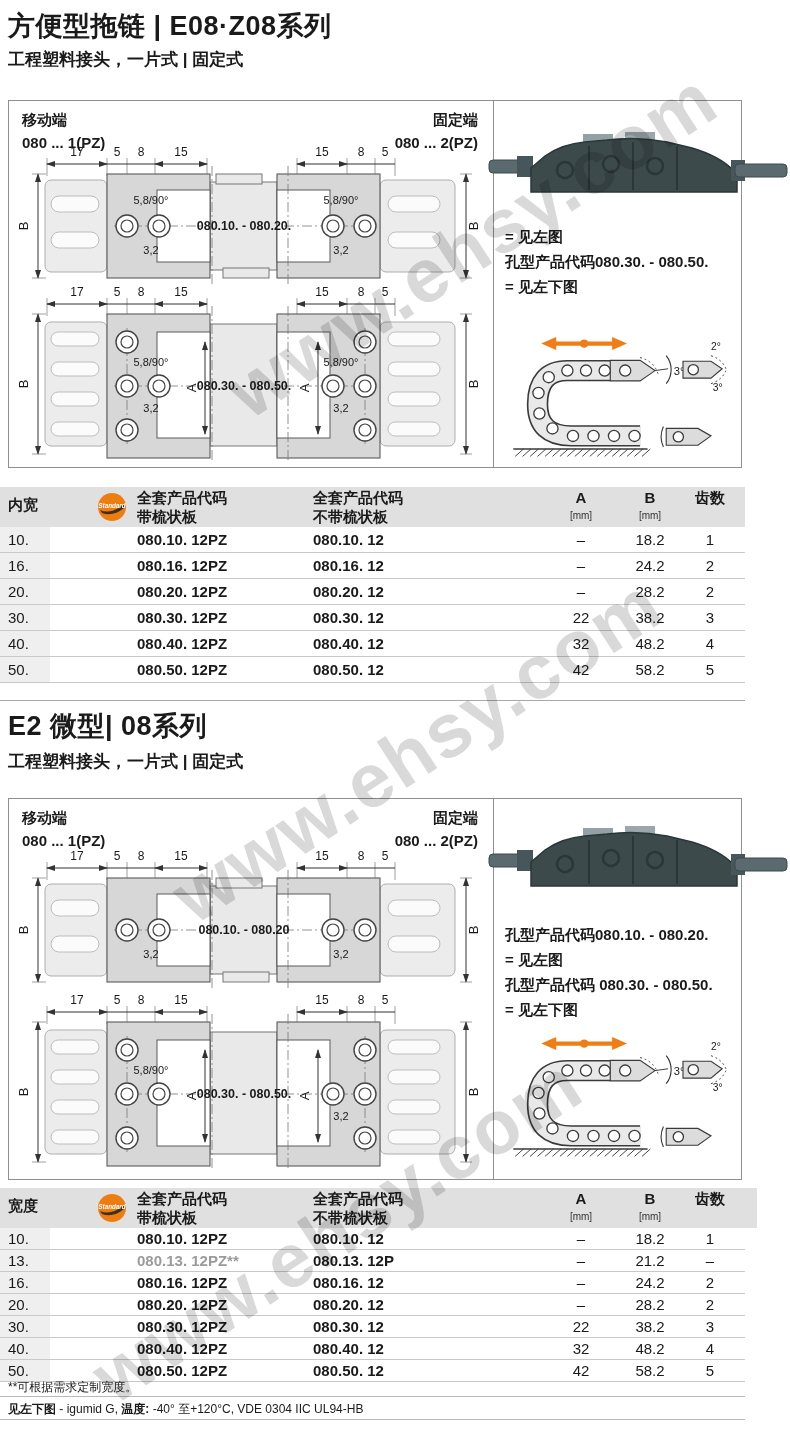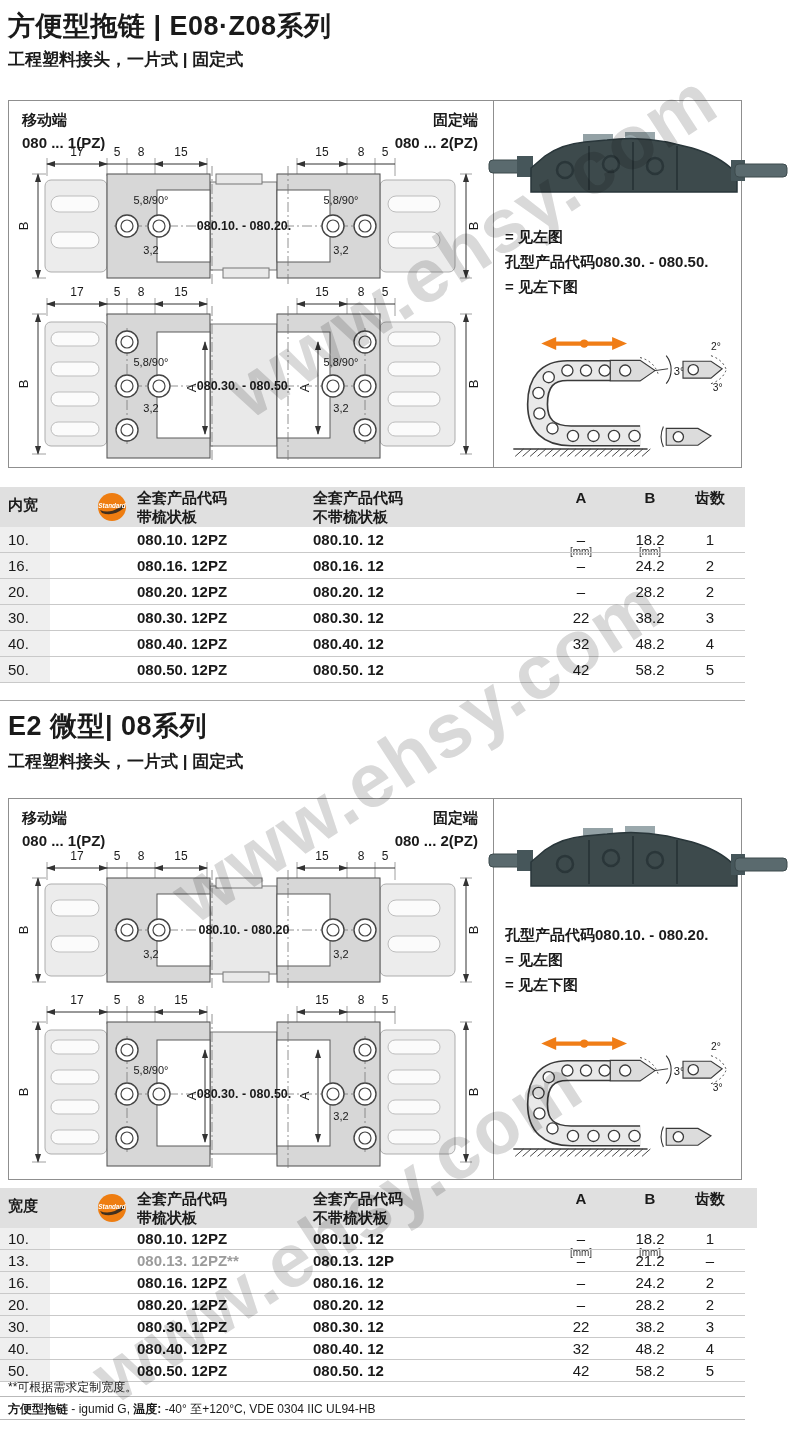--- a/index.html
+++ b/index.html
@@ -24,21 +24,21 @@
   .comb{fill:#ececec;stroke:#adadad;stroke-width:1;}
   .slot{fill:#fbfbfb;stroke:#bdbdbd;stroke-width:1;}
   .plate{fill:#d7d7d7;stroke:#5a5a5a;stroke-width:1.1;}
   .cut{fill:#ffffff;stroke:#5a5a5a;stroke-width:1;}
   .mid{fill:#e9e9e9;stroke:#777;stroke-width:1;}
   .holeO{fill:#fff;stroke:#444;stroke-width:1.4;}
   .holeI{fill:#fff;stroke:#444;stroke-width:1.2;}
   
   .thead{position:absolute;left:0;width:745px;height:40px;background:#e0e0e0;font-size:15px;font-weight:700;}
   .thead span{position:absolute;white-space:nowrap;}
-  .unit{font-size:10px;font-weight:400;color:#333;margin-top:36px;}
+  .unit{font-size:10px;font-weight:400;color:#333;}
   .trow{position:absolute;left:0;width:745px;border-bottom:1px solid #c9c9c9;font-size:15px;}
   .trow span{position:absolute;white-space:nowrap;}
   .r26{height:25px;line-height:25px;}
   .r22{height:21px;line-height:21px;}
   .cw{left:0;width:42px;padding-left:8px;background:#efefef;height:100%;}
   .cpz{left:137px;font-weight:700;}
   .cpl{left:313px;font-weight:700;}
   .cA{left:556px;width:50px;text-align:center;}
   .cB{left:625px;width:50px;text-align:center;}
   .cT{left:685px;width:50px;text-align:center;}
@@ -469,20 +469,21 @@
     <circle cx="78" cy="44" r="8" fill="none" stroke="#2a3639" stroke-width="2.5"></circle>
     <circle cx="124" cy="38" r="8" fill="none" stroke="#2a3639" stroke-width="2.5"></circle>
     <circle cx="168" cy="40" r="8" fill="none" stroke="#2a3639" stroke-width="2.5"></circle>
     <rect x="244" y="34" width="14" height="21" fill="#46565a"></rect>
     <rect x="248" y="38" width="52" height="13" rx="4" fill="#5a6a6e" stroke="#3c4a4d"></rect>
   </svg>
 
   <div class="notes" style="left:505px;top:922px;">
     <div>孔型产品代码080.10. - 080.20.</div>
     <div>= 见左图</div>
+    <div>孔型产品代码 080.30. - 080.50.</div>
     <div>= 见左下图</div>
   </div>
 
   <svg class="svgabs" style="left:500px;top:1024px;" width="228" height="138" viewBox="0 0 244 148">
     <polygon points="60,14 44,21 60,28" fill="#f07d16"></polygon>
     <polygon points="120,14 136,21 120,28" fill="#f07d16"></polygon>
     <line x1="58" y1="21" x2="122" y2="21" stroke="#f07d16" stroke-width="4.5"></line>
     <circle cx="90" cy="21" r="4.5" fill="#f07d16"></circle>
     <path d="M118,50 H72 Q40,50 40,86 Q40,120 76,120 H150" fill="none" stroke="#3a3a3a" stroke-width="23"></path>
     <path d="M118,50 H72 Q40,50 40,86 Q40,120 76,120 H150" fill="none" stroke="#e9e9e9" stroke-width="19.5"></path>
@@ -588,17 +589,17 @@
       <span class="cpz">080.50. 12PZ</span>
       <span class="cpl">080.50. 12</span>
       <span class="cA">42</span>
       <span class="cB">58.2</span>
       <span class="cT">5</span>
   </div>
 
   <div class="fnote" style="left:8px;top:1379px;font-weight:400;">**可根据需求定制宽度。</div>
   <div class="hr" style="top:1396px;"></div>
   <div class="fnote" style="left:8px;top:1401px;">
-    <b>方便型拖链</b><span> - igumid G, </span><b>温度:</b><span> -40° 至+120°C, VDE 0304 IIC UL94-HB</span>
+    <b>见左下图</b><span> - igumid G, </span><b>温度:</b><span> -40° 至+120°C, VDE 0304 IIC UL94-HB</span>
   </div>
   <div class="hr" style="top:1419px;"></div>
 
 </div>
 
 </body></html>

